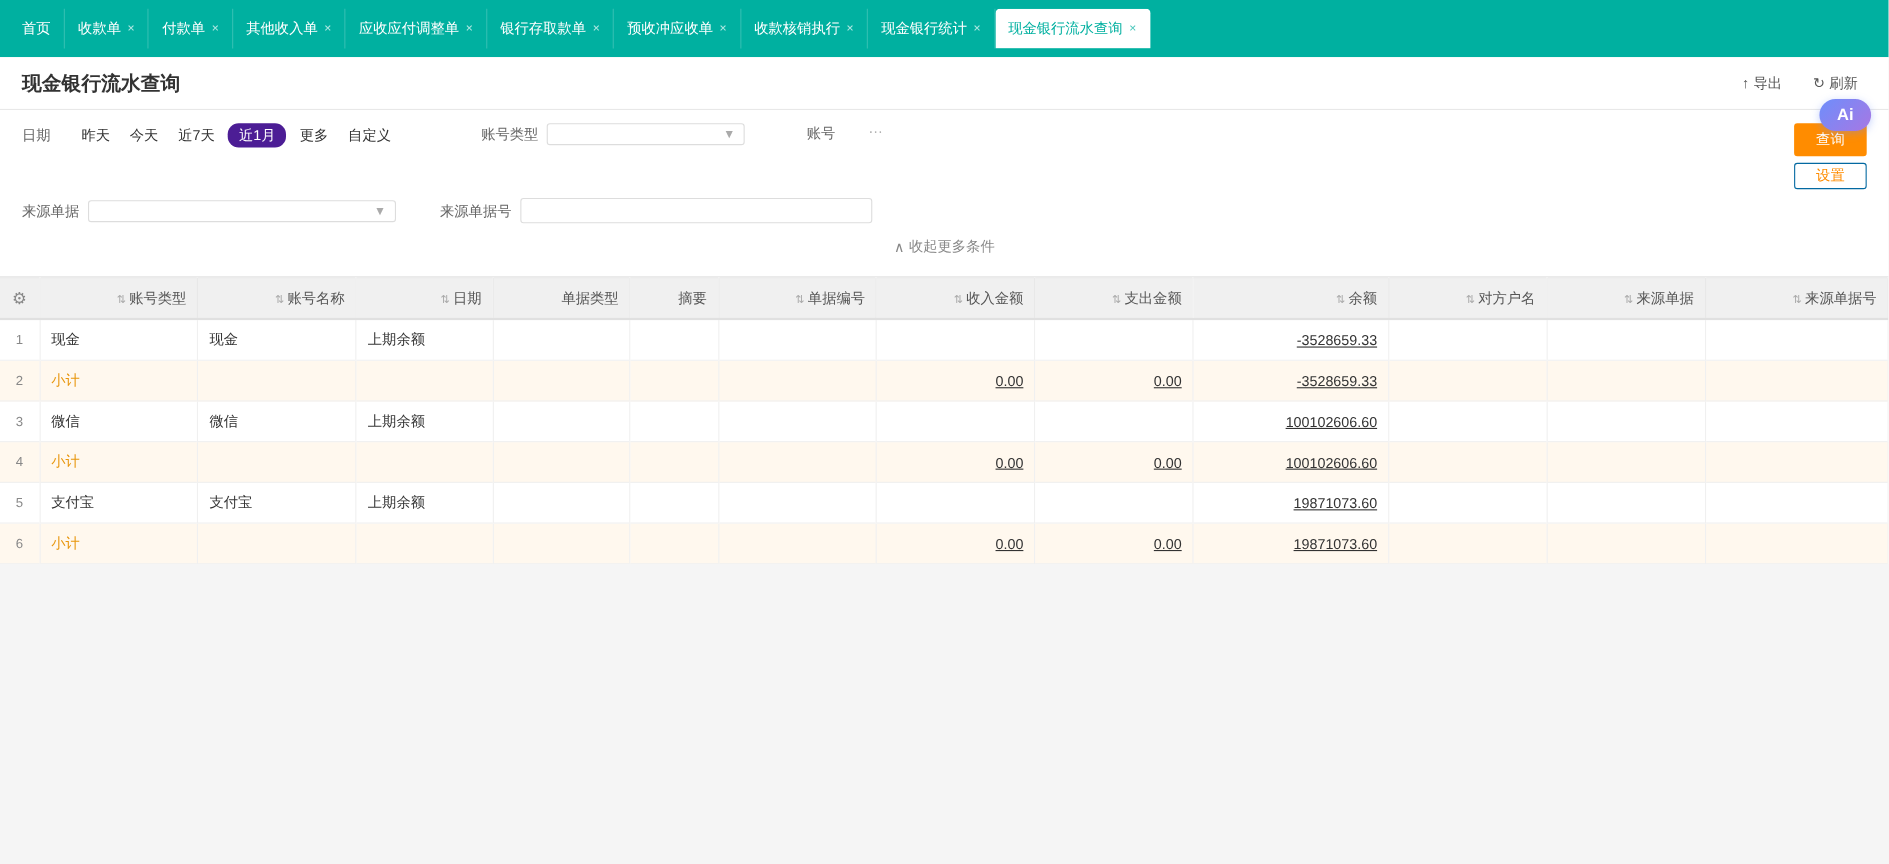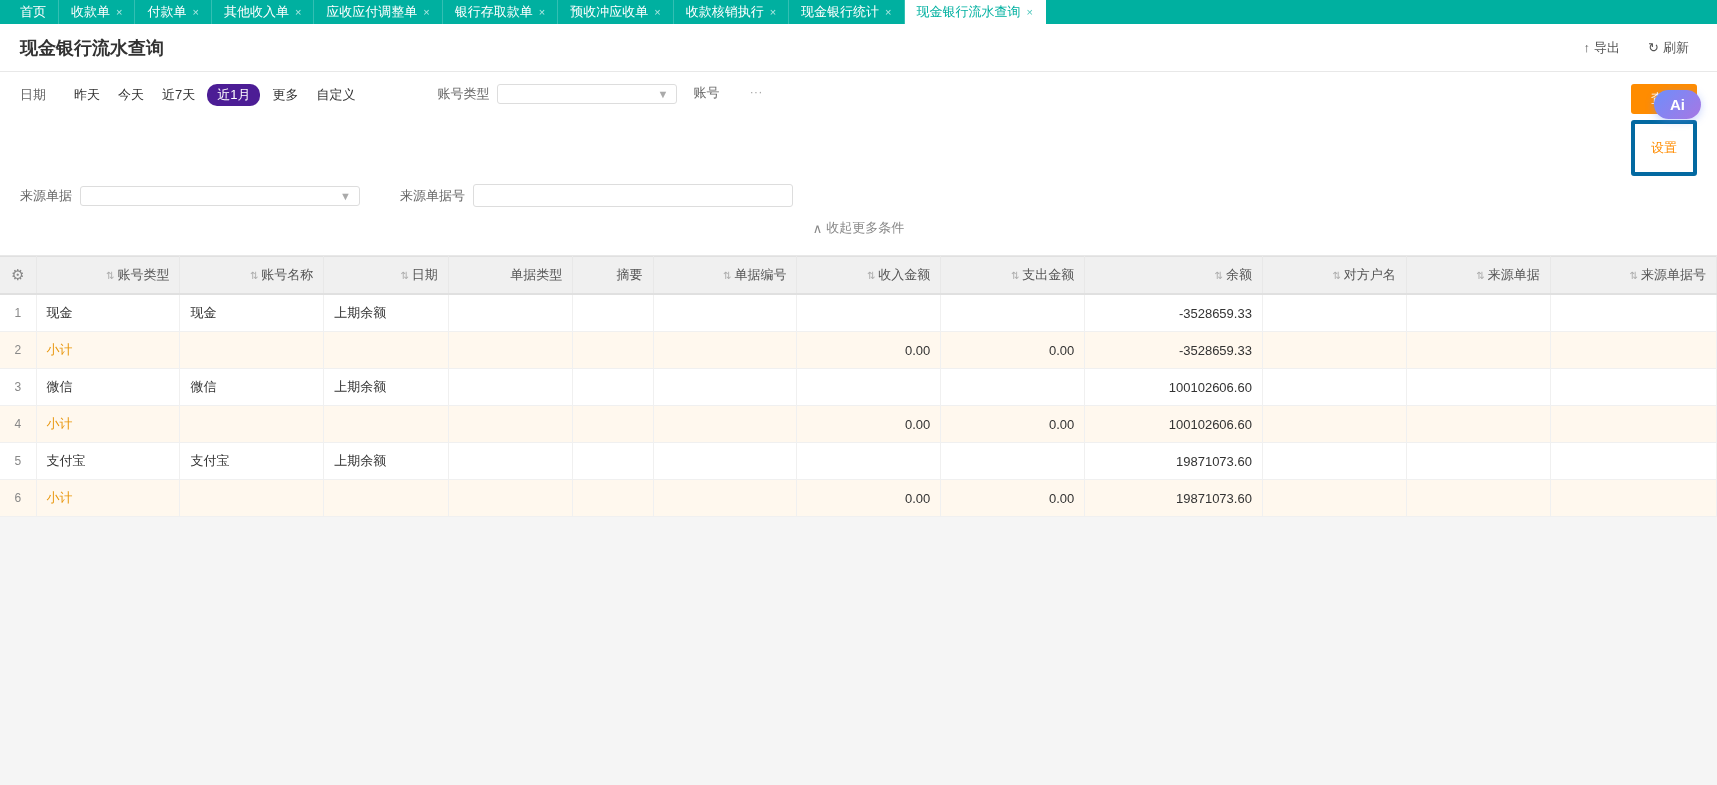--- a/index.html
+++ b/index.html
@@ -3,21 +3,21 @@
   <meta charset="utf-8">
   <style>
     * { box-sizing: border-box; margin: 0; padding: 0; }
     body { font-family: 'Microsoft YaHei', Arial, sans-serif; font-size: 13px; background: #f5f5f5; color: #333; }
 
     
     .top-nav {
       background: #00b0a0;
       display: flex;
       align-items: center;
-      height: 24px;
+      height: 52px;
       padding: 0 8px;
       overflow: hidden;
     }
     .top-nav .nav-item {
       padding: 0 12px;
       height: 36px;
       display: flex;
       align-items: center;
       color: #fff;
       cursor: pointer;
@@ -144,26 +144,25 @@
       color: #fff;
       border: none;
       border-radius: 3px;
       padding: 6px 20px;
       cursor: pointer;
       font-size: 13px;
     }
     .btn-settings {
       background: #fff;
       color: #ff8c00;
-      border: 4px solid #0369a1;
+      border: 1px solid #0369a1;
       border-radius: 3px;
-      padding: 15px 16px;
-      cursor: pointer;
-      font-size: 13px;
-      text-align: right;
+      padding: 2px 16px;
+      cursor: pointer;
+      font-size: 13px;
     }
     .filter-row2 {
       display: flex;
       align-items: center;
       gap: 40px;
     }
     .filter-field {
       display: flex;
       align-items: center;
       gap: 8px;
@@ -216,20 +215,21 @@
       background: #fff8ee;
     }
     tbody td {
       padding: 9px 10px;
       color: #333;
       border-right: 1px solid #f0f0f0;
       white-space: nowrap;
     }
     tbody td.number {
       text-align: right;
+      text-decoration: underline;
     }
     tbody td.row-num {
       text-align: center;
       color: #888;
       font-size: 12px;
     }
     tbody td.subtotal-label {
       color: #e8960c;
       font-weight: 500;
     }
@@ -335,21 +335,21 @@
     </div>
 
     <div style="display:flex;align-items:center;gap:8px;margin-left:60px;">
       <span class="filter-label">账号类型</span>
       <div class="filter-select">
         <span></span>
         <span class="arrow">▼</span>
       </div>
     </div>
 
-    <div style="display:flex;align-items:flex-start;gap:8px;">
+    <div style="display:flex;align-items:flex-start;gap:8px;margin-left:40px;">
       <span class="filter-label">账号</span>
       <span class="account-dots">···</span>
     </div>
 
     <div style="display:flex;flex-direction:column;gap:6px;margin-left:auto;">
       <button class="btn-query">查询</button>
       <button class="btn-settings">设置</button>
     </div>
   </div>
 

